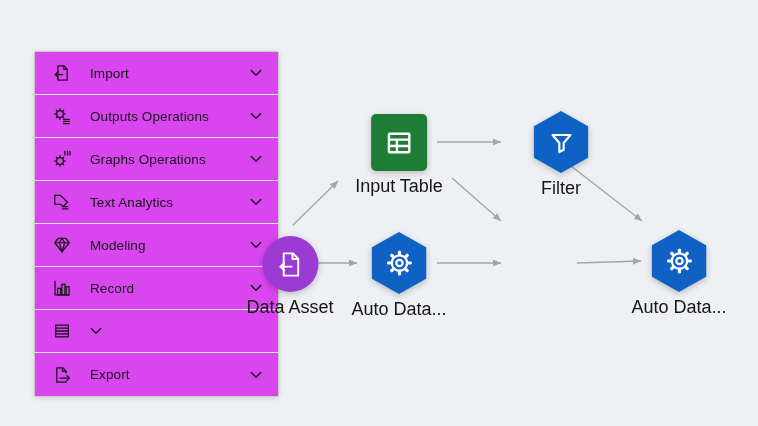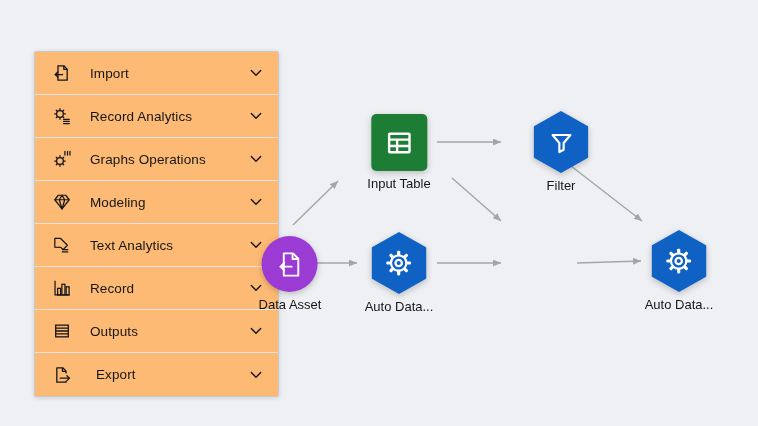--- a/index.html
+++ b/index.html
@@ -4,37 +4,37 @@
 <style>
   html,body{margin:0;padding:0;background:#eef0f3;}
   #app{position:relative;width:758px;height:426px;background:#eef0f3;overflow:hidden;
        font-family:"Liberation Sans",sans-serif;color:#161616;}
   
   #edges{position:absolute;left:0;top:0;z-index:1;}
   
   #palette{position:absolute;left:34px;top:51px;width:243px;background:#fff;
            border:1px solid #c9c9c9;border-radius:2px;box-shadow:0 1px 5px rgba(0,0,0,.14);z-index:2;}
   .prow{height:43px;box-sizing:border-box;display:flex;align-items:center;
-        padding:0 16px 0 18px;border-bottom:1px solid #e4e4e4;cursor:pointer;background:#fdba74;}
-  .prow:last-child{border-bottom:none;gap:6px;}
+        padding:0 16px 0 18px;border-bottom:1px solid #e4e4e4;cursor:pointer;background:#d946ef;}
+  .prow:last-child{border-bottom:none;}
   .picon{width:18px;height:18px;margin-right:19px;display:flex;align-items:center;justify-content:center;color:#161616;flex:none;}
   .plabel{flex:1;font-size:13.5px;letter-spacing:.1px;color:#161616;}
   .pchev{width:12px;height:8px;display:flex;align-items:center;color:#161616;flex:none;}
   
   #nodes{position:absolute;left:0;top:0;width:100%;height:100%;z-index:3;pointer-events:none;}
   .node{position:absolute;display:flex;flex-direction:column;align-items:center;
         transform:translateX(-50%);pointer-events:auto;cursor:pointer;}
   .shape-outer{filter:drop-shadow(0 2px 3px rgba(0,0,0,.22));}
   .shape{display:flex;align-items:center;justify-content:center;color:#fff;}
   .shape.circle{width:56px;height:56px;border-radius:50%;}
   .shape.square{width:56px;height:57px;border-radius:5px;}
   .shape.hexagon{width:55px;height:62px;
         clip-path:polygon(50% 0,100% 25%,100% 75%,50% 100%,0 75%,0 25%);}
   .nicon{display:flex;align-items:center;justify-content:center;}
-  .nlabel{margin-top:5px;font-size:13px;font-weight:500;color:#161616;white-space:nowrap;}
+  .nlabel{margin-top:5px;font-size:18px;font-weight:500;color:#161616;white-space:nowrap;}
 </style>
 </head>
 <body style="background: rgb(238, 240, 243);">
 
 <div id="app" style="background: rgb(238, 240, 243);">
   <svg id="edges" width="758" height="426">
     <defs>
       <marker id="arrowhead" markerUnits="userSpaceOnUse" markerWidth="9" markerHeight="8" refX="8" refY="3.5" orient="auto">
         <path d="M0,0 L8,3.5 L0,7 Z" fill="#a2a6ab"></path>
       </marker>
@@ -66,21 +66,21 @@
         </span>
   </div>
       <div class="prow">
     <span class="picon">
           <svg viewBox="0 0 16 16" width="18" height="18" fill="none" stroke="currentColor" stroke-width="1.1" stroke-linecap="round">
             <circle cx="6.2" cy="6.2" r="3"></circle>
             <path d="M6.2 1.5v1.6M6.2 9.3v1.6M1.5 6.2h1.6M9.3 6.2h1.6M2.9 2.9 4 4M8.4 8.4l1.1 1.1M9.5 2.9 8.4 4M4 8.4 2.9 9.5"></path>
             <path d="M9.4 10.9h5.1M9.4 12.8h5.1M9.4 14.7h5.1"></path>
           </svg>
         </span>
-    <span class="plabel">Record Analytics</span>
+    <span class="plabel">Outputs Operations</span>
     <span class="pchev">
           <svg viewBox="0 0 12 8" width="12" height="8" fill="none" stroke="currentColor" stroke-width="1.4" stroke-linecap="round" stroke-linejoin="round">
             <path d="M1.3 1.6 6 6.3l4.7-4.7"></path>
           </svg>
         </span>
   </div>
       <div class="prow">
     <span class="picon">
           <svg viewBox="0 0 16 16" width="18" height="18" fill="none" stroke="currentColor" stroke-width="1.1" stroke-linecap="round">
             <circle cx="6.2" cy="9.8" r="3"></circle>
@@ -91,39 +91,39 @@
     <span class="plabel">Graphs Operations</span>
     <span class="pchev">
           <svg viewBox="0 0 12 8" width="12" height="8" fill="none" stroke="currentColor" stroke-width="1.4" stroke-linecap="round" stroke-linejoin="round">
             <path d="M1.3 1.6 6 6.3l4.7-4.7"></path>
           </svg>
         </span>
   </div>
       <div class="prow">
     <span class="picon">
           <svg viewBox="0 0 16 16" width="18" height="18" fill="none" stroke="currentColor" stroke-width="1.1" stroke-linejoin="round">
+            <path d="M1.6 2.2h5.2l6 6-3.9 3.9-2-2-5.3-.1z"></path>
+            <path d="M8.4 12.1h4.8M8.4 14.2h4.8" stroke-linecap="round"></path>
+          </svg>
+        </span>
+    <span class="plabel">Text Analytics</span>
+    <span class="pchev">
+          <svg viewBox="0 0 12 8" width="12" height="8" fill="none" stroke="currentColor" stroke-width="1.4" stroke-linecap="round" stroke-linejoin="round">
+            <path d="M1.3 1.6 6 6.3l4.7-4.7"></path>
+          </svg>
+        </span>
+  </div>
+      <div class="prow">
+    <span class="picon">
+          <svg viewBox="0 0 16 16" width="18" height="18" fill="none" stroke="currentColor" stroke-width="1.1" stroke-linejoin="round">
             <path d="M4.7 2 1.6 6 8 14.2 14.4 6 11.3 2z"></path>
             <path d="M1.6 6h12.8M8 14.2 5.6 6 8 2l2.4 4z"></path>
           </svg>
         </span>
     <span class="plabel">Modeling</span>
-    <span class="pchev">
-          <svg viewBox="0 0 12 8" width="12" height="8" fill="none" stroke="currentColor" stroke-width="1.4" stroke-linecap="round" stroke-linejoin="round">
-            <path d="M1.3 1.6 6 6.3l4.7-4.7"></path>
-          </svg>
-        </span>
-  </div>
-      <div class="prow">
-    <span class="picon">
-          <svg viewBox="0 0 16 16" width="18" height="18" fill="none" stroke="currentColor" stroke-width="1.1" stroke-linejoin="round">
-            <path d="M1.6 2.2h5.2l6 6-3.9 3.9-2-2-5.3-.1z"></path>
-            <path d="M8.4 12.1h4.8M8.4 14.2h4.8" stroke-linecap="round"></path>
-          </svg>
-        </span>
-    <span class="plabel">Text Analytics</span>
     <span class="pchev">
           <svg viewBox="0 0 12 8" width="12" height="8" fill="none" stroke="currentColor" stroke-width="1.4" stroke-linecap="round" stroke-linejoin="round">
             <path d="M1.3 1.6 6 6.3l4.7-4.7"></path>
           </svg>
         </span>
   </div>
       <div class="prow">
     <span class="picon">
           <svg viewBox="0 0 16 16" width="18" height="18" fill="none" stroke="currentColor" stroke-width="1.1">
             <path d="M1.8 1.6v12.6h12.8"></path>
@@ -139,21 +139,20 @@
           </svg>
         </span>
   </div>
       <div class="prow">
     <span class="picon">
           <svg viewBox="0 0 16 16" width="18" height="18" fill="none" stroke="currentColor" stroke-width="1.15">
             <rect x="2.4" y="2.8" width="11.2" height="10.4"></rect>
             <path d="M2.4 5.4h11.2M2.4 8h11.2M2.4 10.6h11.2"></path>
           </svg>
         </span>
-    <span class="plabel">Outputs</span>
     <span class="pchev">
           <svg viewBox="0 0 12 8" width="12" height="8" fill="none" stroke="currentColor" stroke-width="1.4" stroke-linecap="round" stroke-linejoin="round">
             <path d="M1.3 1.6 6 6.3l4.7-4.7"></path>
           </svg>
         </span>
   </div>
       <div class="prow">
     <span class="picon">
           <svg viewBox="0 0 16 16" width="18" height="18" fill="none" stroke="currentColor" stroke-width="1.15" stroke-linejoin="round">
             <path d="M11.6 6.6V4.6L8.7 1.6H3.4v12.8h8.2v-1.2"></path>

